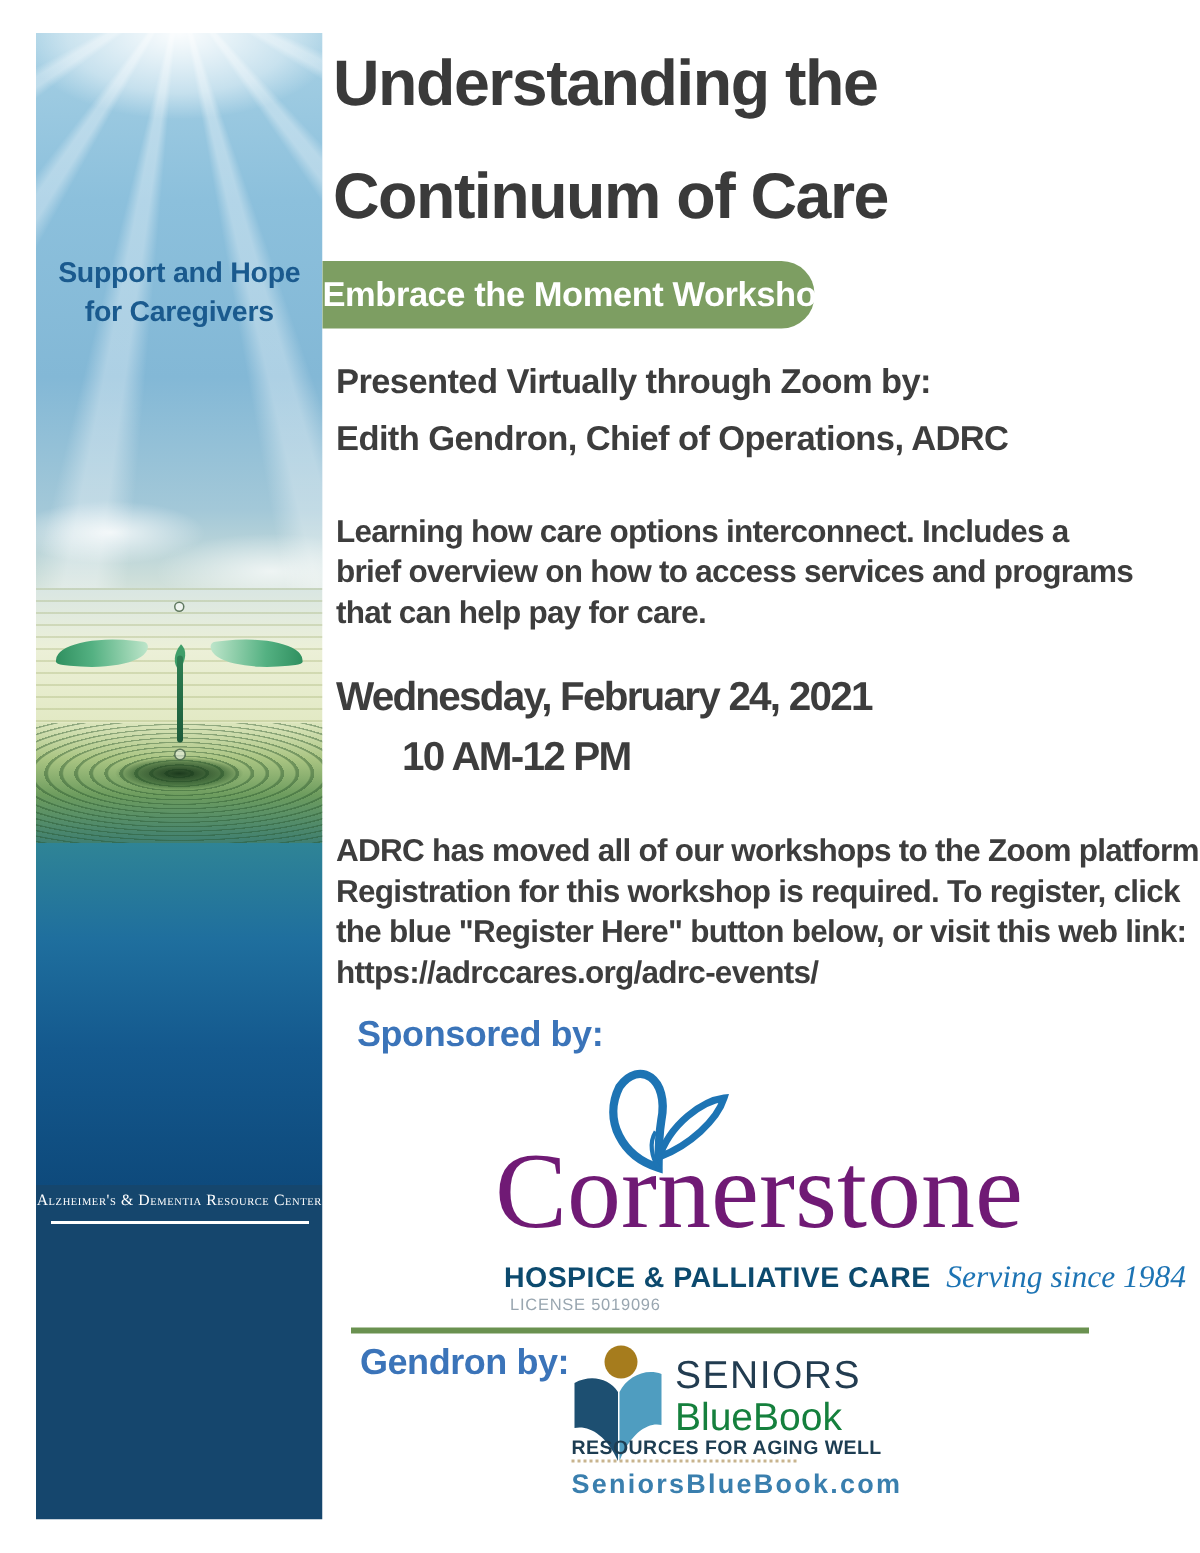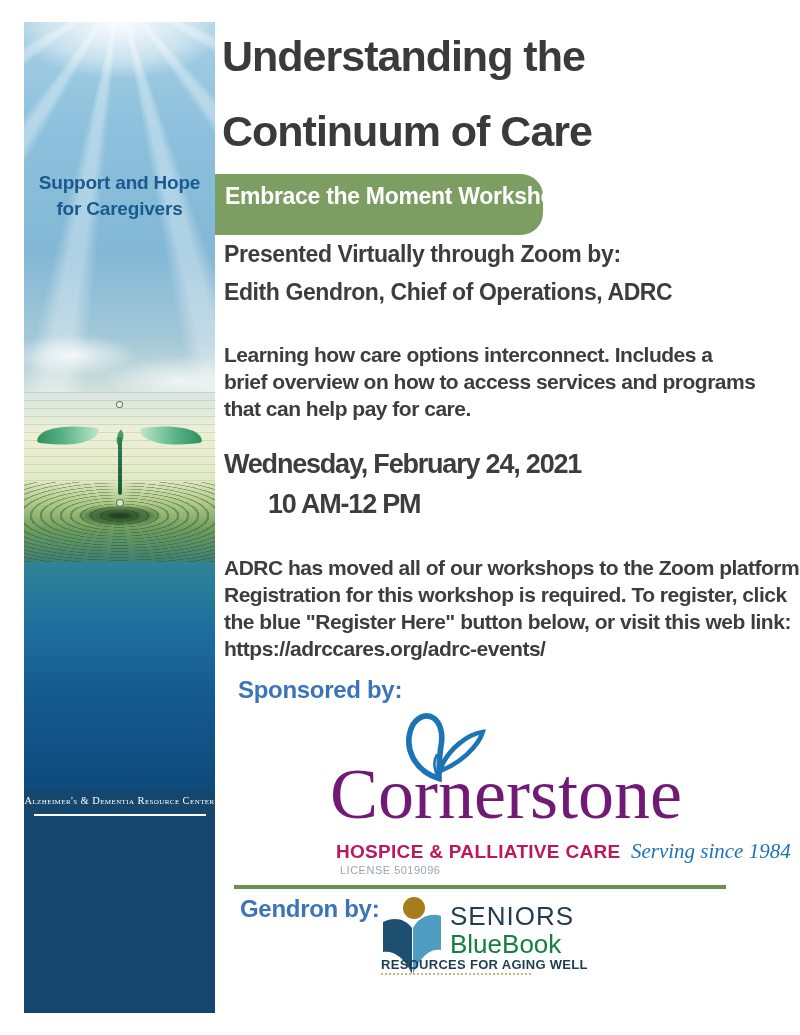--- a/index.html
+++ b/index.html
@@ -46,41 +46,41 @@
   .adrc { position:absolute; left:0; top:768px; width:100%; height:223px; background:#15466d; color:#ffffff; text-align:center; }
   .adrc-acronym { margin-top:22px; font-family:"Liberation Serif", serif; font-size:54px; line-height:56px; letter-spacing:2px; }
   .adrc-full { margin-top:5px; font-family:"Liberation Serif", serif; font-variant:small-caps; font-size:10.5px; letter-spacing:0.4px; }
   .adrc-rule { width:172px; height:2px; background:#ffffff; margin:8px auto 0 auto; }
 
   
   .title-line { position:absolute; left:222px; color:#3a3a3a; font-size:43px; font-weight:bold; letter-spacing:-1px; white-space:nowrap; }
   .title-line1 { top:32px; }
   .title-line2 { top:107px; }
 
-  .badge { position:absolute; left:215px; top:174px; width:328px; height:61px; background:#7d9e62;
+  .badge { position:absolute; left:215px; top:174px; width:328px; height:45px; background:#7d9e62;
     border-radius:0 22px 22px 0; color:#ffffff; font-size:23px; font-weight:bold; line-height:45px;
-    padding-left:10px; letter-spacing:-0.3px; white-space:nowrap; }
+    letter-spacing:-0.3px; white-space:nowrap; }
 
   .body-text { position:absolute; left:224px; color:#3d3d3d; font-weight:bold; white-space:nowrap; }
   .pres-line1 { top:241px; font-size:23px; letter-spacing:-0.4px; }
   .pres-line2 { top:279px; font-size:23px; letter-spacing:-0.4px; }
   .desc { top:341px; font-size:21px; line-height:27px; letter-spacing:-0.5px; }
   .date { top:449px; font-size:27px; letter-spacing:-1.2px; }
   .time { top:489px; font-size:27px; letter-spacing:-1.2px;margin-left:44px; }
   .reg  { top:554px; font-size:21px; line-height:27px; letter-spacing:-0.5px; }
 
   .section-label { position:absolute; color:#3b74b9; font-size:24px; font-weight:bold; letter-spacing:-0.3px; white-space:nowrap; }
   .sponsored-label { left:238px; top:676px; }
   .promoted-label  { left:240px; top:895px; }
 
   .butterfly { position:absolute; left:392px; top:706px; width:94px; height:80px; }
   .corn-name { position:absolute; left:330px; top:756px; color:#701a75;
     font-family:"Liberation Serif", serif; font-size:72px; line-height:76px; white-space:nowrap; }
   .corn-sub { position:absolute; left:336px; top:839px; white-space:nowrap; }
-  .corn-sub .caps { color:#be185d; font-size:19px; font-weight:bold; letter-spacing:0.3px; }
+  .corn-sub .caps { color:#0c4a6e; font-size:19px; font-weight:bold; letter-spacing:0.3px; }
   .corn-sub .serv { color:#1d74b4; font-family:"Liberation Serif", serif; font-style:italic; font-size:21px; margin-left:6px; }
   .corn-license { position:absolute; left:340px; top:864px; color:#99a6b0; font-size:11px; letter-spacing:0.5px; }
 
   .divider { position:absolute; left:234px; top:885px; width:492px; height:4px; background:#6a9150; }
 
   .sbb-icon { position:absolute; left:380px; top:896px; width:64px; height:80px; }
   .sbb-seniors  { position:absolute; left:450px; top:901px; color:#223c50; font-size:26px; font-weight:500; letter-spacing:1px; white-space:nowrap; }
   .sbb-bluebook { position:absolute; left:450px; top:929px; color:#15803d; font-size:26px; font-weight:500; white-space:nowrap; }
   .sbb-tagline  { position:absolute; left:381px; top:957px; color:#1d3d52; font-size:13px; font-weight:bold; letter-spacing:0.3px; white-space:nowrap; }
   .sbb-dots { position:absolute; left:381px; top:973px; width:150px; border-top:2px dotted #c8b48e; }
@@ -154,14 +154,15 @@
   <div class="section-label promoted-label">Gendron by:</div>
   <svg class="sbb-icon" viewBox="0 0 64 80">
     <circle cx="34" cy="12" r="11" fill="#a67c1d"></circle>
     <path d="M3 26 C14 20 26 23 32 32 L32 78 C24 60 12 54 3 56 Z" fill="#1d4f71"></path>
     <path d="M61 20 C50 16 38 22 33 32 L33 78 C41 58 53 52 61 54 Z" fill="#4f9dc0"></path>
   </svg>
   <div class="sbb-seniors">SENIORS</div>
   <div class="sbb-bluebook">BlueBook</div>
   <div class="sbb-tagline">RESOURCES FOR AGING WELL</div>
   <div class="sbb-dots"></div>
+  <div class="sbb-url">SeniorsBlueBook.com</div>
 
 </div>
 
 </body></html>

